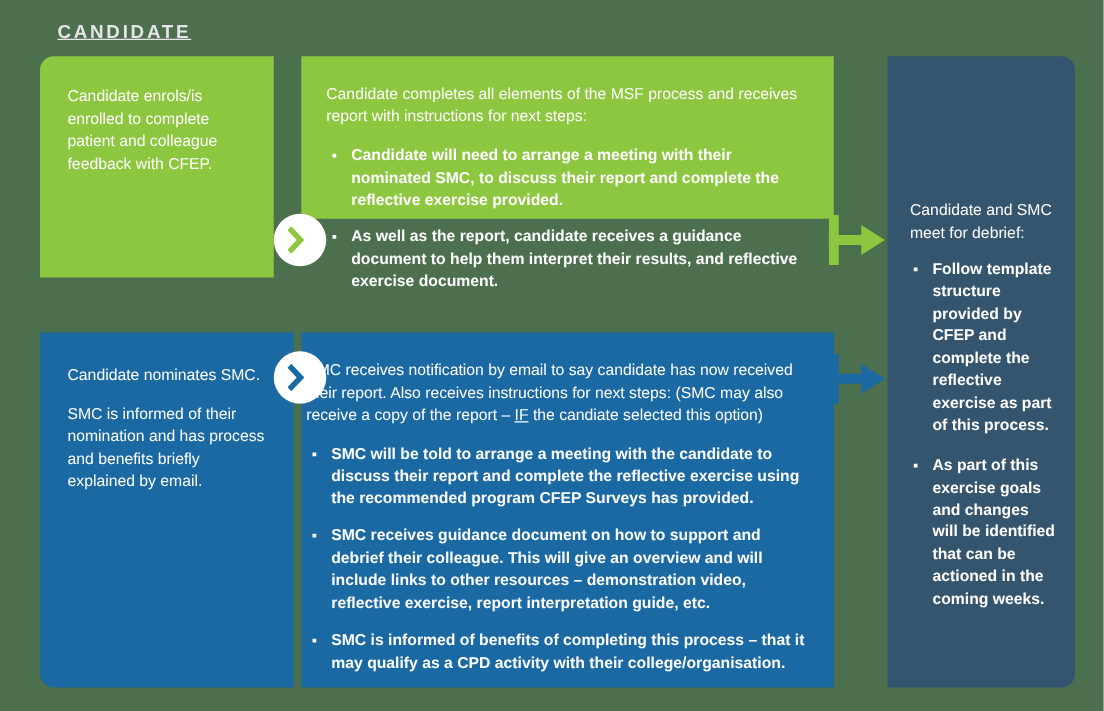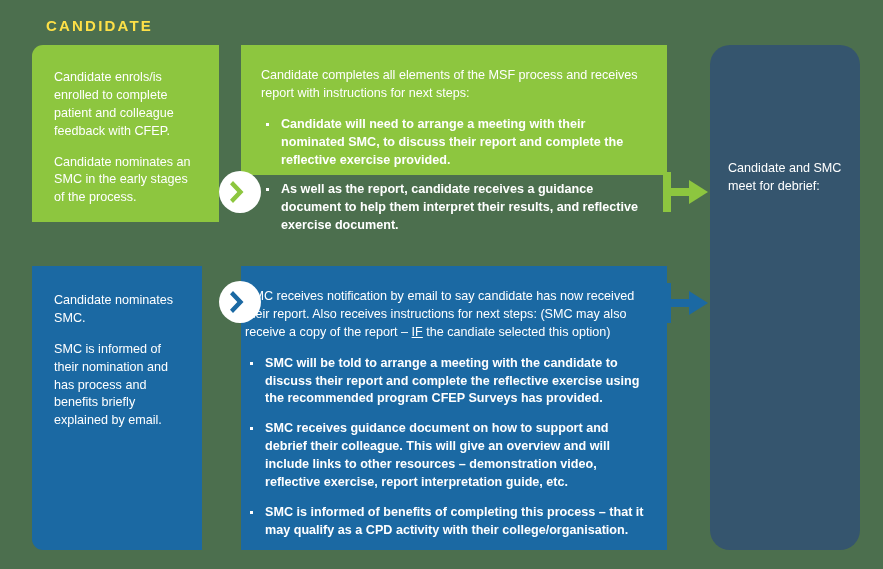--- a/index.html
+++ b/index.html
@@ -24,21 +24,22 @@
     position: absolute;
     font-weight: bold;
     font-size: 15px;
     letter-spacing: 2.2px;
     text-transform: uppercase;
     white-space: nowrap;
   }
   #hdr-candidate {
     left: 46px;
     top: 17px;
-    color: #fde047;
+    color: #e5e5e5;
+    text-decoration: underline;
   }
   #hdr-smc {
     left: 46px;
     top: 240px;
     color: #1d6ca4;
   }
 
   
   .box {
     position: absolute;
@@ -63,21 +64,21 @@
     top: 45px;
     width: 426px;
     height: 130px;
     padding: 22px 18px 10px 20px;
   }
 
   
   #box-blue-left {
     left: 32px;
     top: 266px;
-    width: 170px;
+    width: 203px;
     height: 284px;
     border-bottom-left-radius: 11px;
     padding: 26px 20px 10px 22px;
   }
   #box-blue-right {
     left: 241px;
     top: 266px;
     width: 426px;
     height: 284px;
     padding: 22px 16px 10px 4px;
@@ -85,21 +86,20 @@
 
   
   #box-right-panel {
     left: 710px;
     top: 45px;
     width: 150px;
     height: 505px;
     border-top-right-radius: 11px;
     border-bottom-right-radius: 11px;
     padding: 115px 14px 10px 18px;
-    border-radius: 20px;
   }
 
   
   p.para {
     margin: 0 0 13px 0;
     font-size: 12.6px;
     line-height: 1.42;
   }
   p.para:last-child { margin-bottom: 0; }
 
@@ -158,21 +158,20 @@
 </head>
 <body>
 
 <div id="canvas">
 
   <div class="section-header" id="hdr-candidate">CANDIDATE</div>
 
 
   <div class="box green" id="box-green-left">
     <p class="para">Candidate enrols/is enrolled to complete patient and colleague feedback with CFEP.</p>
-    <p class="para">Candidate nominates an SMC in the early stages of the process.</p>
   </div>
 
   <div class="box green" id="box-green-right">
     <p class="para">Candidate completes all elements of the MSF process and receives report with instructions for next steps:</p>
     <ul class="bullets">
       <li>Candidate will need to arrange a meeting with their nominated SMC, to discuss their report and complete the reflective exercise provided.</li>
       <li>As well as the report, candidate receives a guidance document to help them interpret their results, and reflective exercise document.</li>
     </ul>
   </div>
 
@@ -185,20 +184,24 @@
     <p class="para"><span>SMC receives notification by email to say candidate has now received their report. Also receives instructions for next steps: (SMC may also receive a copy of the report – </span><span class="underline">IF</span><span> the candiate selected this option)</span></p>
     <ul class="bullets">
       <li>SMC will be told to arrange a meeting with the candidate to discuss their report and complete the reflective exercise using the recommended program CFEP Surveys has provided.</li>
       <li>SMC receives guidance document on how to support and debrief their colleague. This will give an overview and will include links to other resources – demonstration video, reflective exercise, report interpretation guide, etc.</li>
       <li>SMC is informed of benefits of completing this process – that it may qualify as a CPD activity with their college/organisation.</li>
     </ul>
   </div>
 
   <div class="box slate" id="box-right-panel">
     <p class="para">Candidate and SMC meet for debrief:</p>
+    <ul class="bullets">
+      <li>Follow template structure provided by CFEP and complete the reflective exercise as part of this process.</li>
+      <li>As part of this exercise goals and changes will be identified that can be actioned in the coming weeks.</li>
+    </ul>
   </div>
 
   <div class="circle-arrow" id="circle-arrow-green">
     <svg width="20" height="22" viewBox="0 0 20 22" aria-hidden="true">
       <polygon points="3,0 0,3.2 7.3,11 0,18.8 3,22 13.5,11" fill="#8dc63f"></polygon>
     </svg>
   </div>
 
   <div class="circle-arrow" id="circle-arrow-blue">
     <svg width="20" height="22" viewBox="0 0 20 22" aria-hidden="true">

